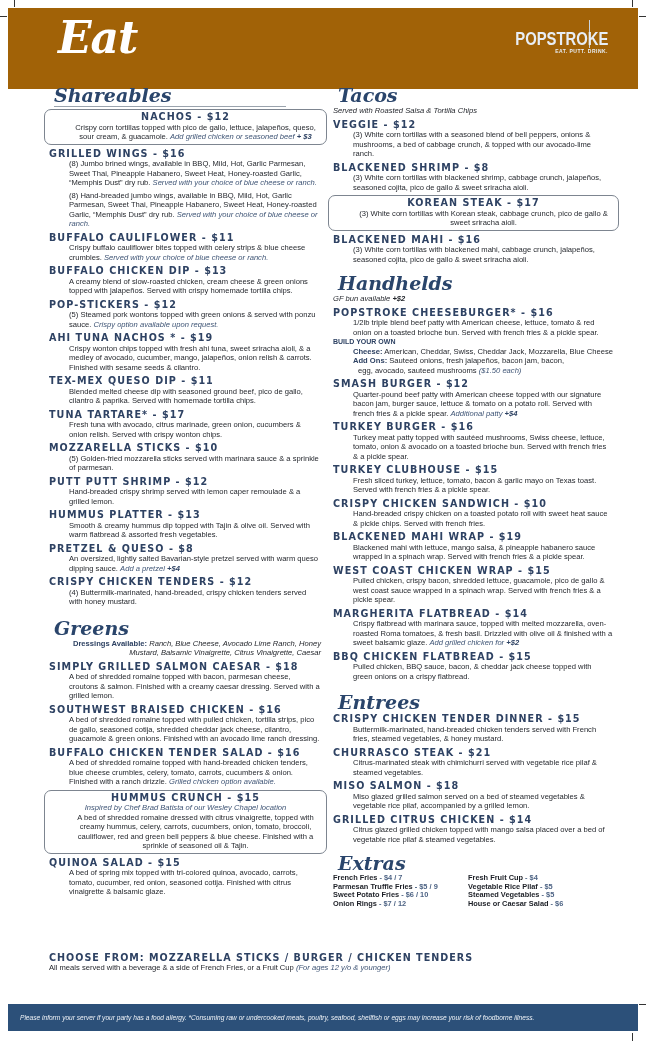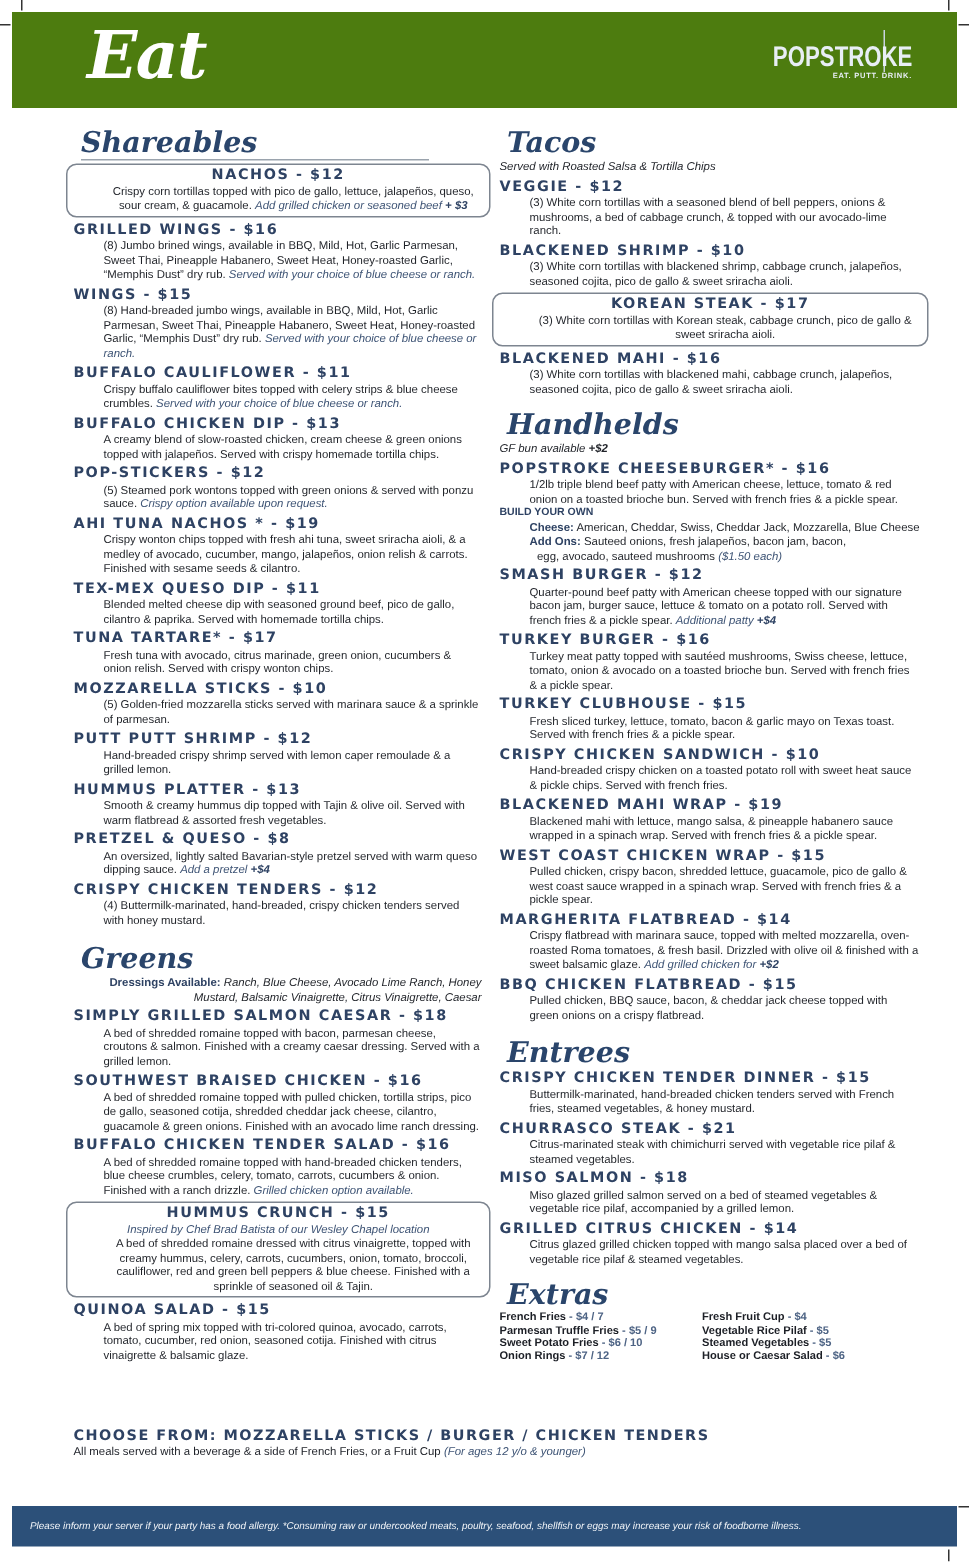--- a/index.html
+++ b/index.html
@@ -8,22 +8,22 @@
 
   .crop { position: absolute; background: #333; }
   .crop.v1 { left: 14px; top: 0; width: 1px; height: 7px; }
   .crop.v2 { left: 632px; top: 0; width: 1px; height: 7px; }
   .crop.h1 { left: 0; top: 16px; width: 7px; height: 1px; }
   .crop.h2 { left: 639px; top: 16px; width: 7px; height: 1px; }
   .crop.v3 { left: 632px; top: 1033px; width: 1px; height: 8px; }
   .crop.h3 { left: 639px; top: 1004px; width: 7px; height: 1px; }
 
   .header {
-    position: absolute; left: 8px; top: 8px; width: 630px; height: 64px;
-    background: #4d7c0f;
+    position: absolute; left: 8px; top: 8px; width: 630px; height: 81px;
+    background: #a16207;
   }
   .eat-title {
     position: absolute; left: 50px; top: 4px;
     font-family: "DejaVu Serif", serif; font-style: italic; font-weight: bold;
     font-size: 44px; color: #ffffff; letter-spacing: -1px;
   }
   .logo { position: absolute; right: 30px; top: 20px; text-align: right; color: #e8eef5; }
   .logo-text { font-family: "Liberation Sans", sans-serif; font-size: 19px; letter-spacing: 0px; font-weight: bold; transform: scaleX(0.78); transform-origin: right; display: block; }
   .logo-tag { font-size: 5px; letter-spacing: 0.5px; font-weight: bold; display:block; margin-top: -2px; }
   .logo-stick { position: absolute; right: 48px; top: 12px; width: 1px; height: 28px; background: #c9d4e0; }
@@ -104,21 +104,20 @@
     <div id="shareables-list">
         <div class="item boxed">
           <div class="item-name">NACHOS - $12</div>
           <div class="item-desc"><span>Crispy corn tortillas topped with pico de gallo, lettuce, jalapeños, queso, sour cream, &amp; guacamole.</span> <span class="item-note">Add grilled chicken or seasoned beef</span> <span class="item-note-bold">+ $3</span></div>
         </div>
         <div class="item">
           <div class="item-name">GRILLED WINGS - $16</div>
           <div class="item-desc"><span>(8) Jumbo brined wings, available in BBQ, Mild, Hot, Garlic Parmesan, Sweet Thai, Pineapple Habanero, Sweet Heat, Honey-roasted Garlic, “Memphis Dust” dry rub.</span> <span class="item-note">Served with your choice of blue cheese or ranch.</span></div>
         </div>
         <div class="item">
-          <div class="item-name">WINGS - $15</div>
           <div class="item-desc"><span>(8) Hand-breaded jumbo wings, available in BBQ, Mild, Hot, Garlic Parmesan, Sweet Thai, Pineapple Habanero, Sweet Heat, Honey-roasted Garlic, “Memphis Dust” dry rub.</span> <span class="item-note">Served with your choice of blue cheese or ranch.</span></div>
         </div>
         <div class="item">
           <div class="item-name">BUFFALO CAULIFLOWER - $11</div>
           <div class="item-desc"><span>Crispy buffalo cauliflower bites topped with celery strips &amp; blue cheese crumbles.</span> <span class="item-note">Served with your choice of blue cheese or ranch.</span></div>
         </div>
         <div class="item">
           <div class="item-name">BUFFALO CHICKEN DIP - $13</div>
           <div class="item-desc"><span>A creamy blend of slow-roasted chicken, cream cheese &amp; green onions topped with jalapeños. Served with crispy homemade tortilla chips.</span></div>
         </div>
@@ -197,21 +196,21 @@
 
   <div>
     <div class="section-title">Tacos</div>
     <div class="section-note">Served with Roasted Salsa &amp; Tortilla Chips</div>
     <div id="tacos-list">
         <div class="item">
           <div class="item-name">VEGGIE - $12</div>
           <div class="item-desc"><span>(3) White corn tortillas with a seasoned blend of bell peppers, onions &amp; mushrooms, a bed of cabbage crunch, &amp; topped with our avocado-lime ranch.</span></div>
         </div>
         <div class="item">
-          <div class="item-name">BLACKENED SHRIMP - $10</div>
+          <div class="item-name">BLACKENED SHRIMP - $8</div>
           <div class="item-desc"><span>(3) White corn tortillas with blackened shrimp, cabbage crunch, jalapeños, seasoned cojita, pico de gallo &amp; sweet sriracha aioli.</span></div>
         </div>
         <div class="item boxed">
           <div class="item-name">KOREAN STEAK - $17</div>
           <div class="item-desc"><span>(3) White corn tortillas with Korean steak, cabbage crunch, pico de gallo &amp; sweet sriracha aioli.</span></div>
         </div>
         <div class="item">
           <div class="item-name">BLACKENED MAHI - $16</div>
           <div class="item-desc"><span>(3) White corn tortillas with blackened mahi, cabbage crunch, jalapeños, seasoned cojita, pico de gallo &amp; sweet sriracha aioli.</span></div>
         </div>

